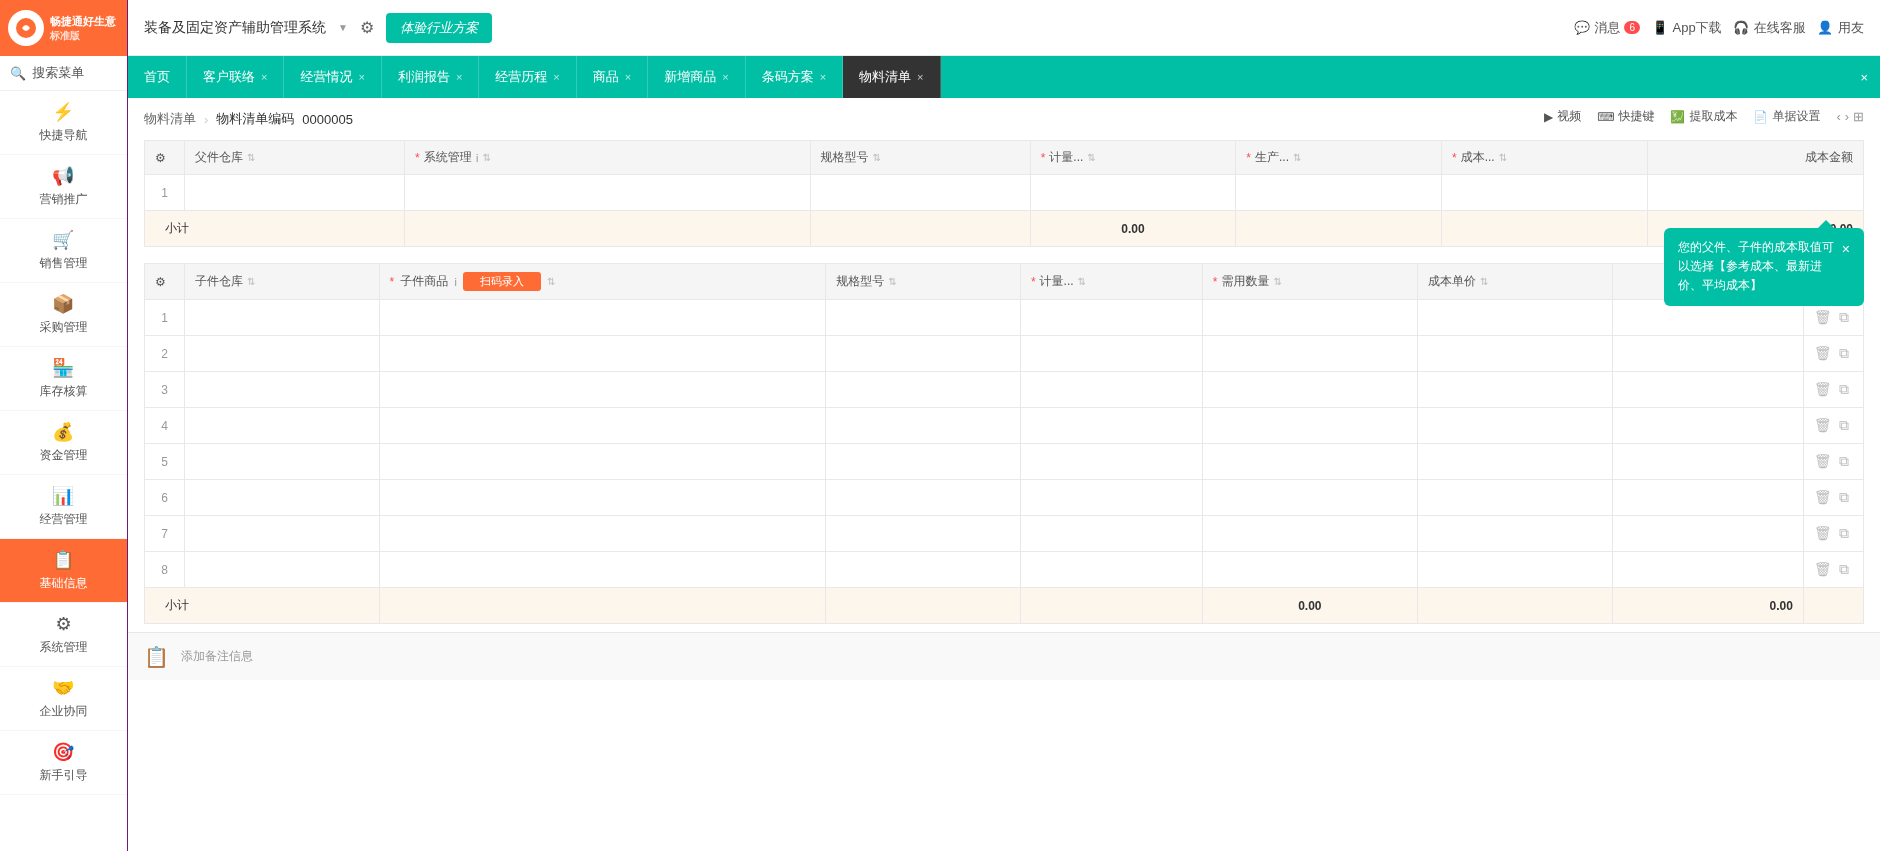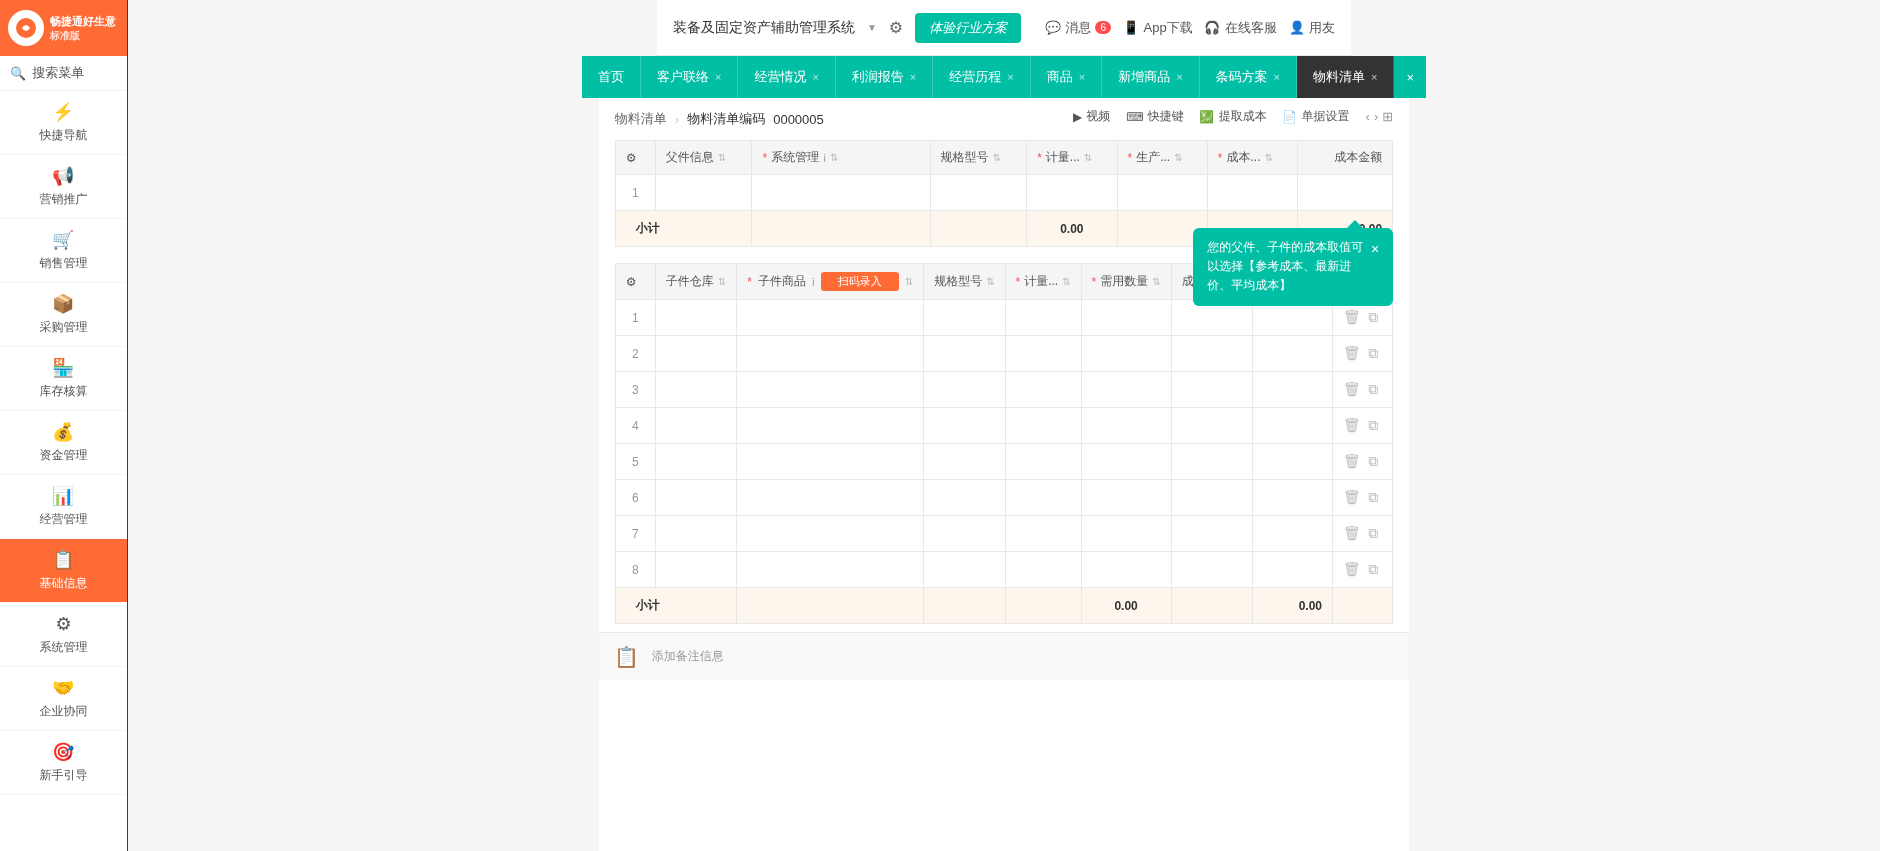--- a/index.html
+++ b/index.html
@@ -53,21 +53,21 @@
       cursor: pointer;
       color: #555;
       font-size: 12px;
       gap: 4px;
       border-bottom: 1px solid #f5f5f5;
     }
     .nav-item.active { background: #ff6b35; color: white; }
     .nav-item .nav-icon { font-size: 18px; }
 
     
-    .main { flex: 1; display: flex; flex-direction: column; overflow: hidden; align-items: center; }
+    .main { flex: 1; display: flex; flex-direction: column; overflow: hidden; }
 
     
     .topbar {
       height: 56px;
       background: white;
       border-bottom: 1px solid #e8e8e8;
       display: flex;
       align-items: center;
       padding: 0 16px;
       gap: 12px;
@@ -166,21 +166,21 @@
       color: #333;
       height: 36px;
     }
     .data-table .row-num {
       text-align: center;
       color: #999;
       width: 40px;
     }
     .data-table .subtotal-row td {
       background: #fdf6ec;
-      font-weight: 700;
+      font-weight: 400;
       color: #333;
     }
     .required { color: #ff4d4f; }
     .th-sort { cursor: pointer; display: flex; align-items: center; gap: 4px; }
     .sort-icon { color: #bbb; font-size: 10px; }
     .scan-btn {
       background: #ff6b35;
       color: white;
       border: none;
       padding: 2px 17px;
@@ -405,21 +405,21 @@
         <span style="cursor:pointer;color:#999;">⊞</span>
       </div>
     </div>
 
     <table class="data-table" style="margin-bottom:16px;">
       <thead>
         <tr>
           <th style="width:40px;">⚙</th>
           <th>
             <div class="th-sort">
-                <span>父件信息</span>
+                <span>父件仓库</span>
                 <span class="sort-icon">⇅</span>
               </div>
           </th>
           <th style="min-width:150px;">
             <div class="th-sort">
               <span class="required">*</span>
               <span> 系统管理</span>
               <span class="info-icon">ℹ</span>
               <span class="sort-icon">⇅</span>
             </div>

